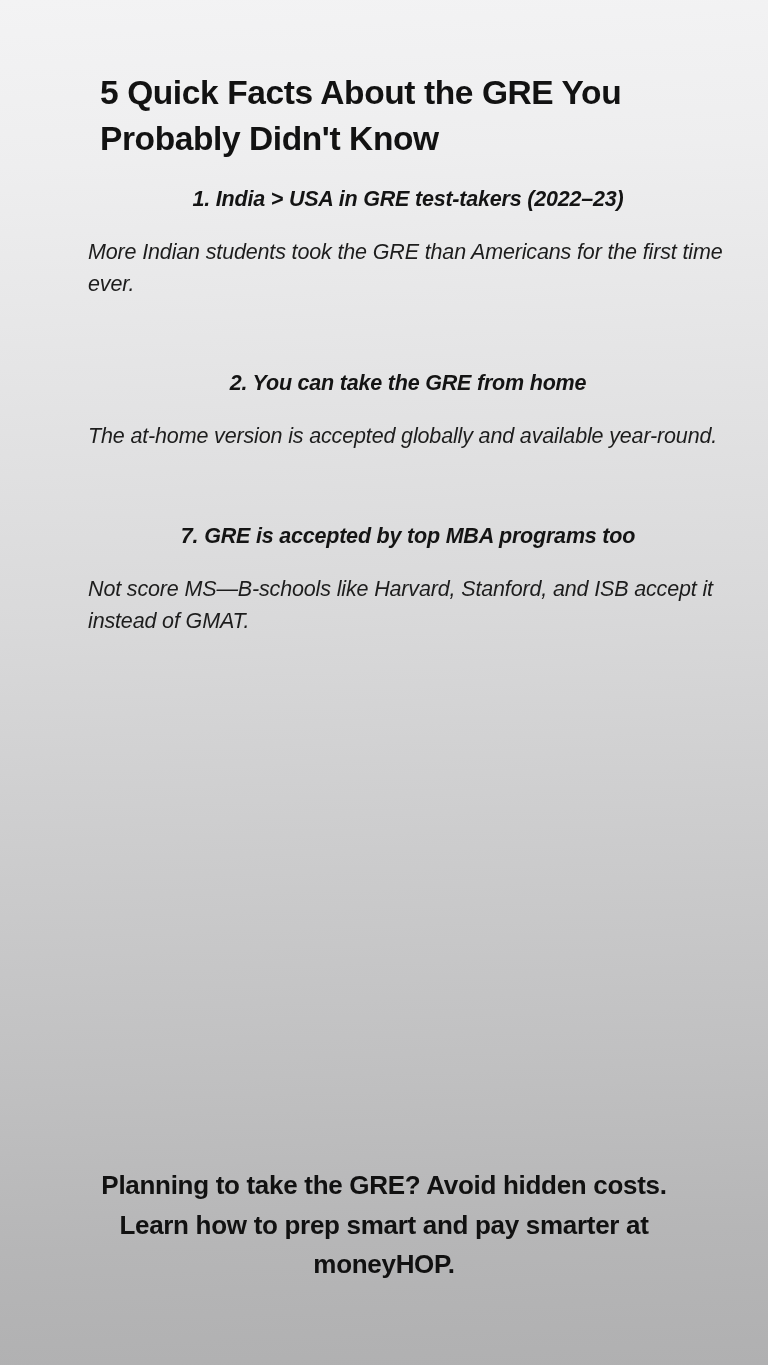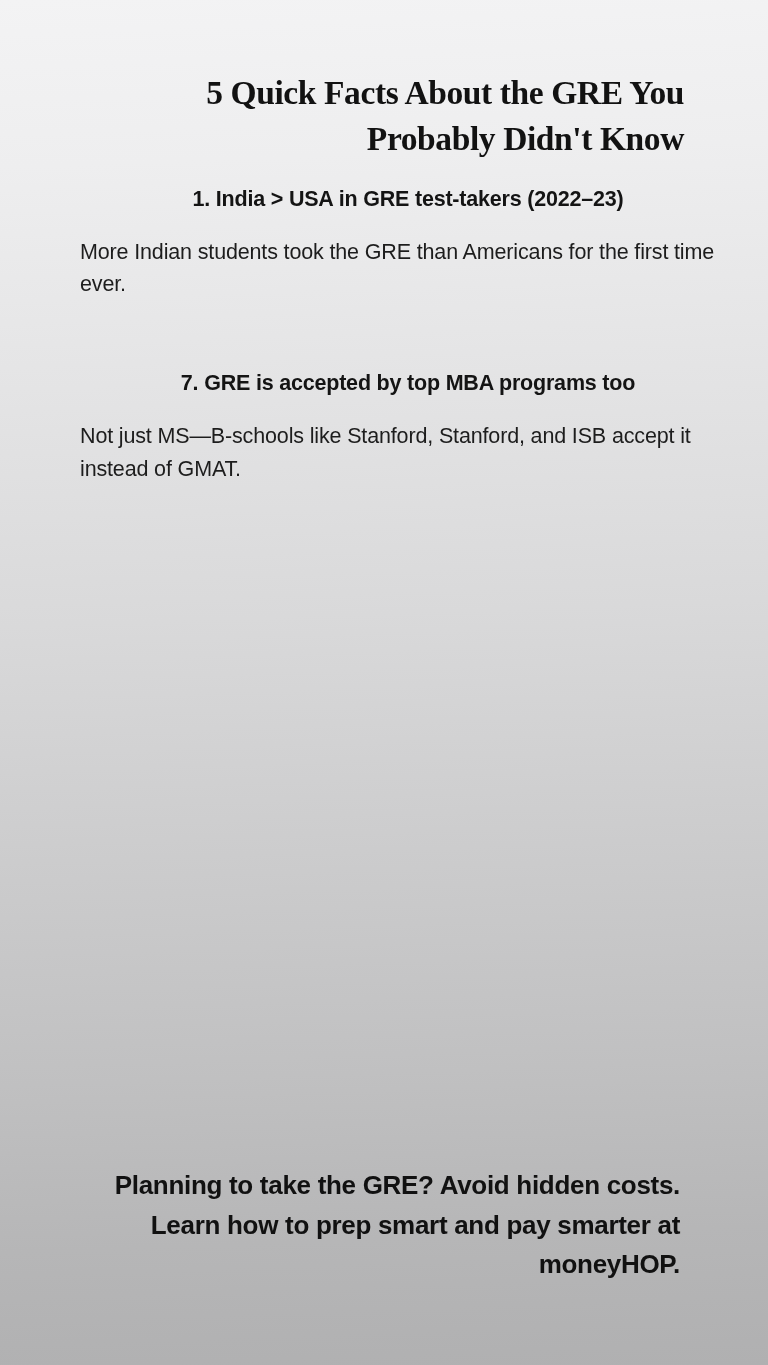--- a/index.html
+++ b/index.html
@@ -31,25 +31,24 @@
                 #c0c0c1 78%,
                 #b6b6b7 90%,
                 #b0b0b1 100%);
     color: #1a1a1a;
     -webkit-font-smoothing: antialiased;
   }
 
   
   #title-block {
     position: absolute;
-    left: 84px;
+    left: 100px;
     top: 70px;
     width: 600px;
-    text-align: right;
-    font-family: Liberation Serif, serif;
+    text-align: left;
   }
 
   #poster-title {
     margin: 0;
     font-size: 33.5px;
     font-weight: 700;
     line-height: 1.38;
     letter-spacing: -0.4px;
     color: #121212;
   }
@@ -59,49 +58,50 @@
     position: absolute;
     left: 0;
     top: 186px;
     width: 768px;
   }
 
   .fact {
     position: relative;
     padding: 0 28px 0 76px;
     margin-bottom: 70px;
+    font-style: italic;
   }
 
   .fact-heading {
     margin: 0 0 22px 0;
     font-size: 21.5px;
     font-weight: 700;
     line-height: 1.3;
     letter-spacing: -0.2px;
     color: #141414;
     text-align: center;
   }
 
   .fact-body {
-    margin: 4px;
+    margin: 12px;
     font-size: 21.5px;
     font-weight: 400;
     line-height: 1.5;
     letter-spacing: -0.15px;
     color: #1d1d1d;
     text-align: left;
   }
 
   
   #cta-block {
     position: absolute;
-    left: 72px;
+    left: 80px;
     top: 1166px;
     width: 608px;
-    text-align: right;
+    text-align: center;
   }
 
   #cta-text {
     margin: 0;
     font-size: 26px;
     font-weight: 700;
     line-height: 1.52;
     letter-spacing: -0.3px;
     color: #111111;
   }
@@ -115,25 +115,29 @@
     <h1 id="poster-title">5 Quick Facts About the GRE You Probably Didn't Know</h1>
   </div>
 
   <div id="facts">
 
     <div class="fact">
       <div class="fact-heading">1. India &gt; USA in GRE test-takers (2022–23)</div>
       <div class="fact-body">More Indian students took the GRE than Americans for the first time ever.</div>
     </div>
 
+    <div class="fact">
+      <div class="fact-heading">2. You can take the GRE from home</div>
+      <div class="fact-body">The at-home version is accepted globally and available year-round.</div>
+    </div>
 
 
     <div class="fact">
       <div class="fact-heading">7. GRE is accepted by top MBA programs too</div>
-      <div class="fact-body">Not just MS—B-schools like Stanford, Stanford, and ISB accept it instead of GMAT.</div>
+      <div class="fact-body">Not score MS—B-schools like Harvard, Stanford, and ISB accept it instead of GMAT.</div>
     </div>
 
 
   </div>
 
   <div id="cta-block">
     <p id="cta-text">Planning to take the GRE? Avoid hidden costs. Learn how to prep smart and pay smarter at moneyHOP.</p>
   </div>
 
 </div>

